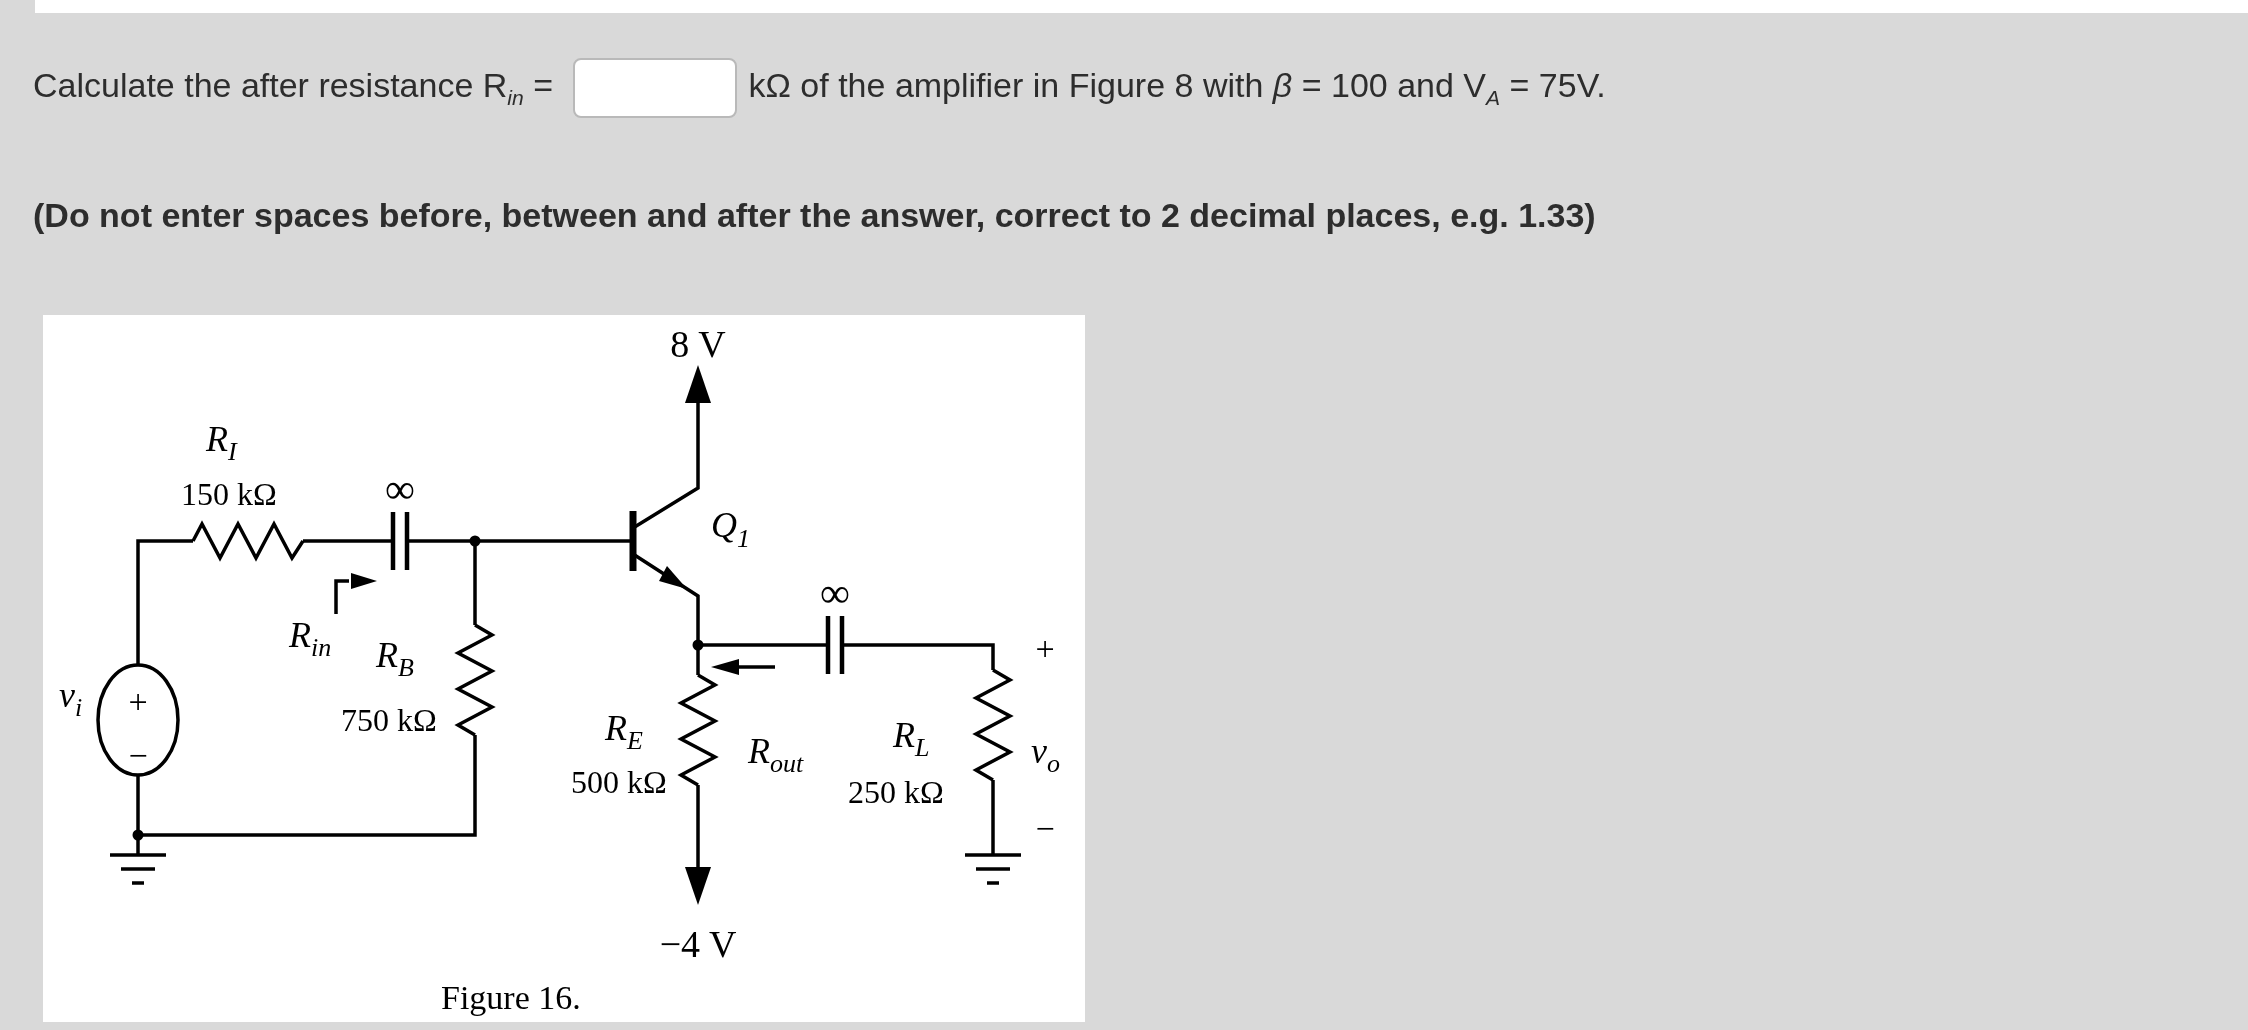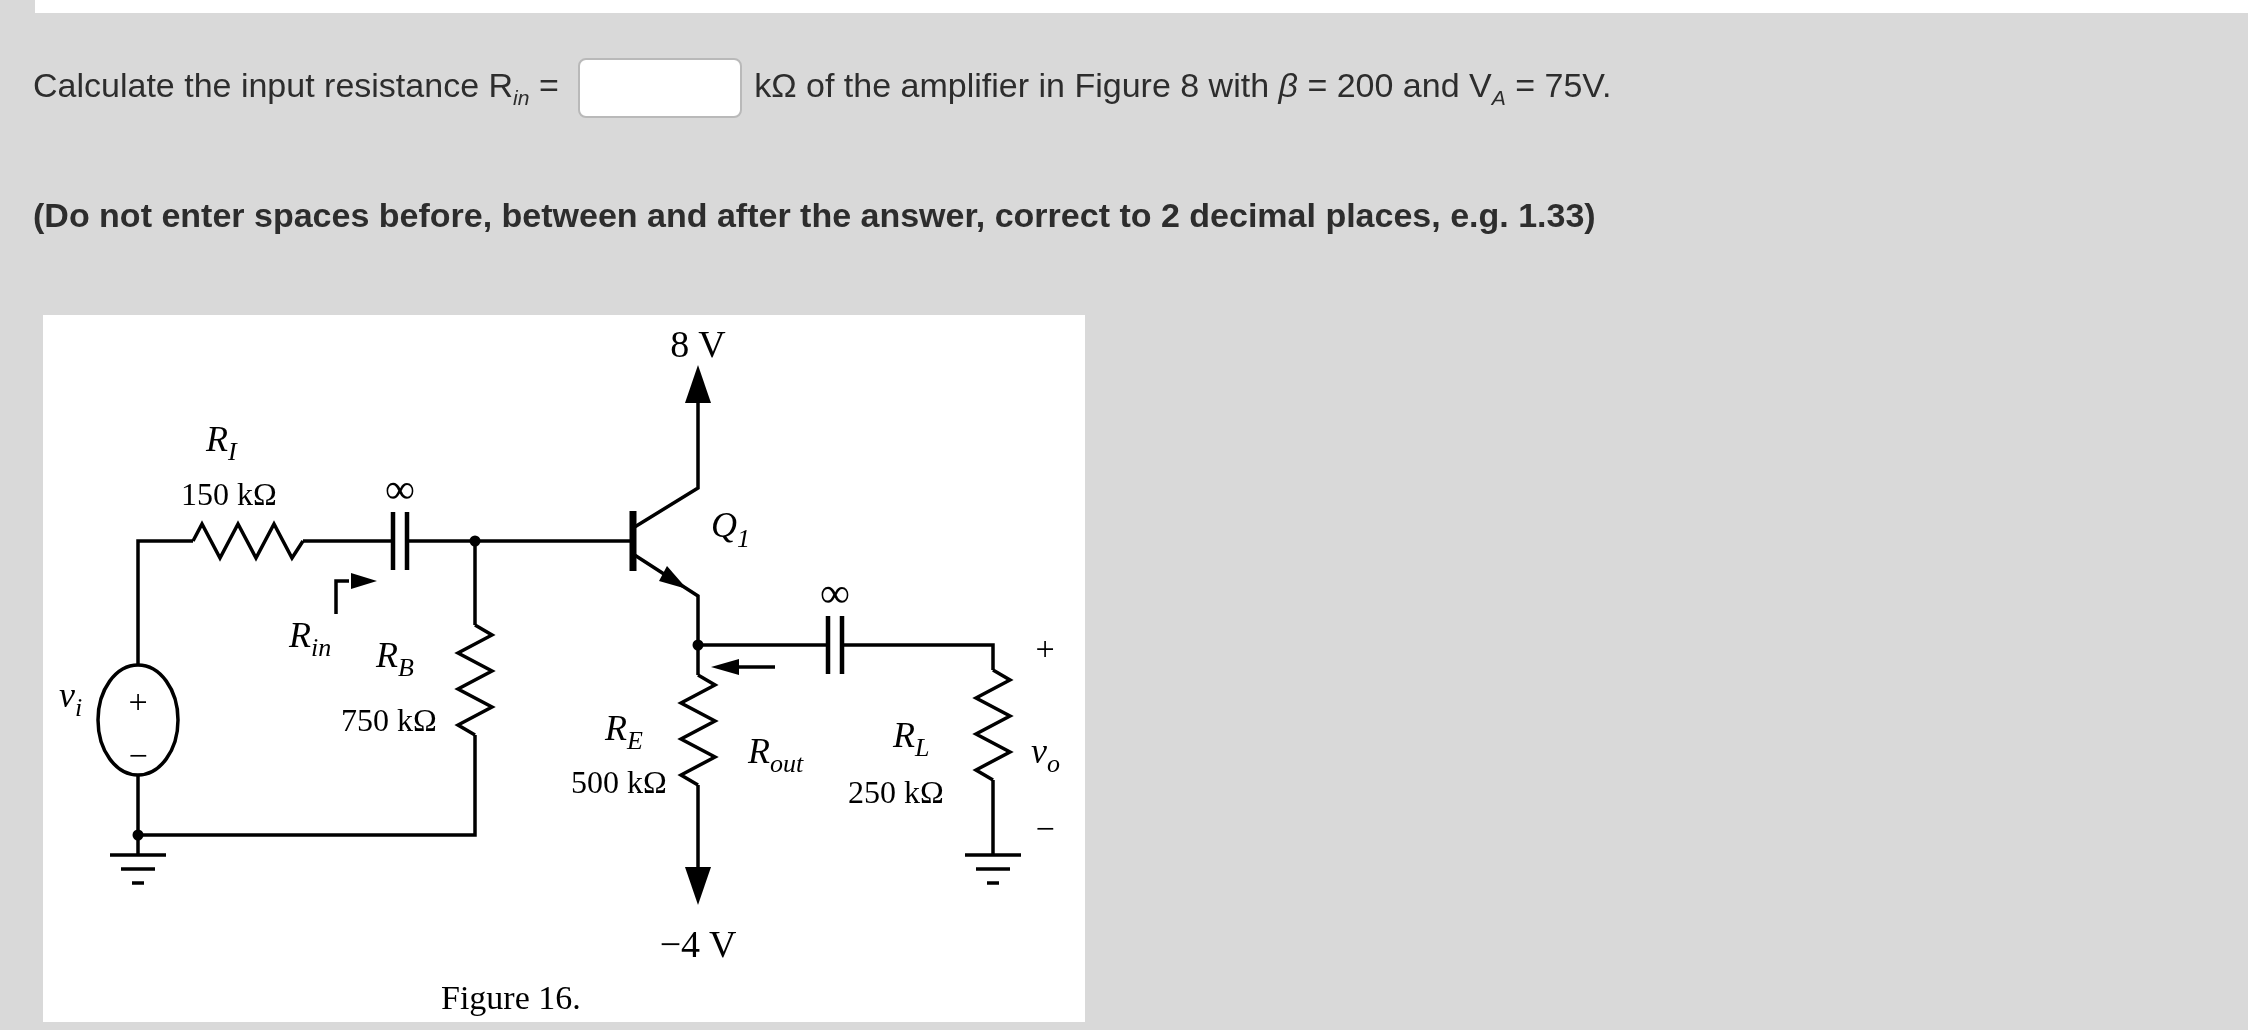--- a/index.html
+++ b/index.html
@@ -52,21 +52,21 @@
   .big { font-family:"Liberation Serif", serif; font-size:38px; }
   .inf { font-family:"Liberation Serif", serif; font-size:42px; }
   .sign { font-family:"Liberation Serif", serif; font-size:34px; }
   .cap { font-family:"Liberation Serif", serif; font-size:34px; font-style:normal; }
 </style>
 </head>
 <body>
 
 <div class="top-strip"></div>
 
-<div class="question-line"><span>Calculate the input resistance R</span><sub>in</sub><span> = </span><input type="text" class="answer-input" value="" style=""><span>kΩ of the amplifier in Figure 8 with </span><span class="italic">β</span><span> = 200 and V</span><sub>A</sub><span> = 75V.</span></div>
+<div class="question-line"><span>Calculate the after resistance R</span><sub>in</sub><span> = </span><input type="text" class="answer-input" value="" style=""><span>kΩ of the amplifier in Figure 8 with </span><span class="italic">β</span><span> = 100 and V</span><sub>A</sub><span> = 75V.</span></div>
 
 <div class="instruction">(Do not enter spaces before, between and after the answer, correct to 2 decimal places, e.g. 1.33)</div>
 
 <div class="figure-box">
   <svg width="1042" height="707" viewBox="0 0 1042 707" xmlns="http://www.w3.org/2000/svg">
 
     <g>
       <path class="w" d="M95 350 V226 H150"></path>
       <polyline class="w" points="150,226 159,209 177,243 195,209 213,243 231,209 249,243 260,226"></polyline>
       <path class="w" d="M260 226 H350"></path>

